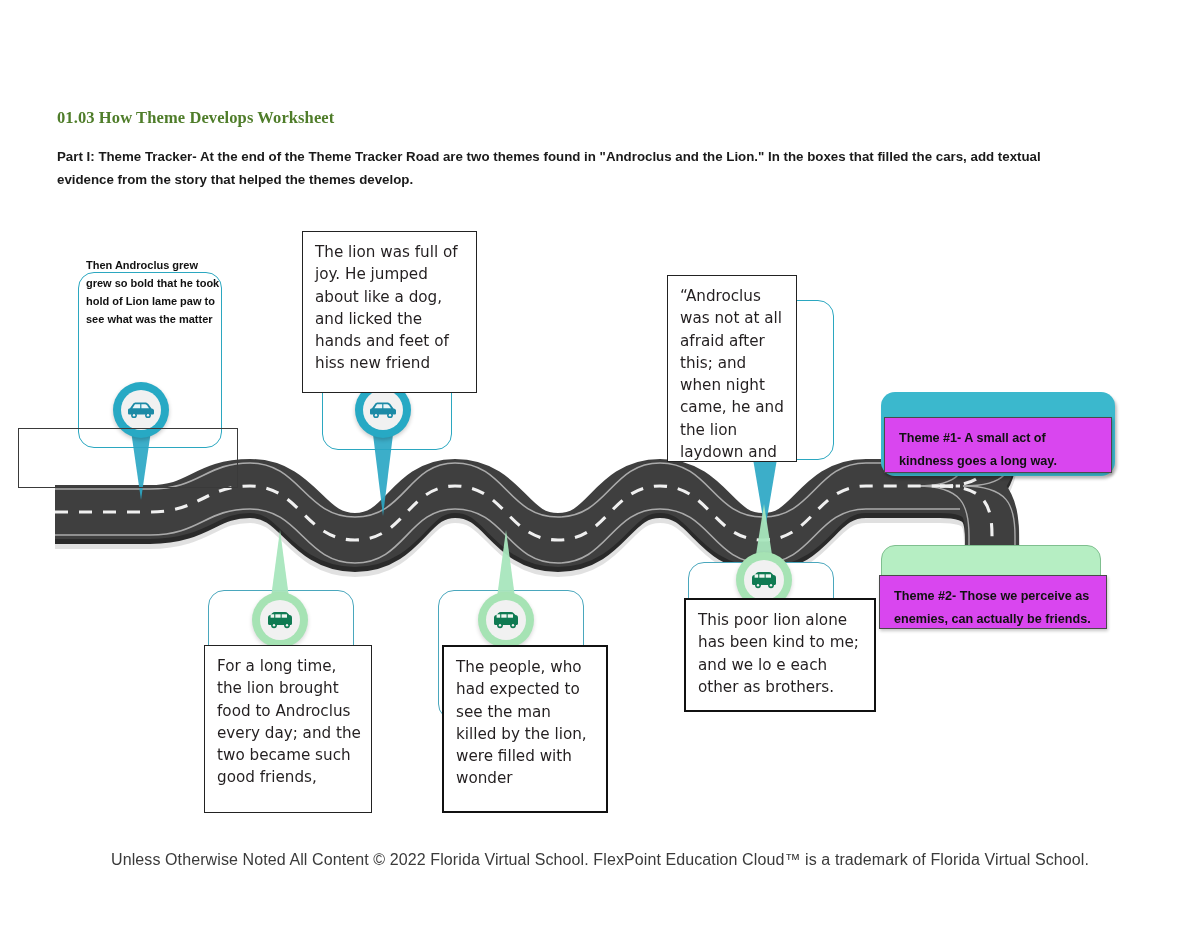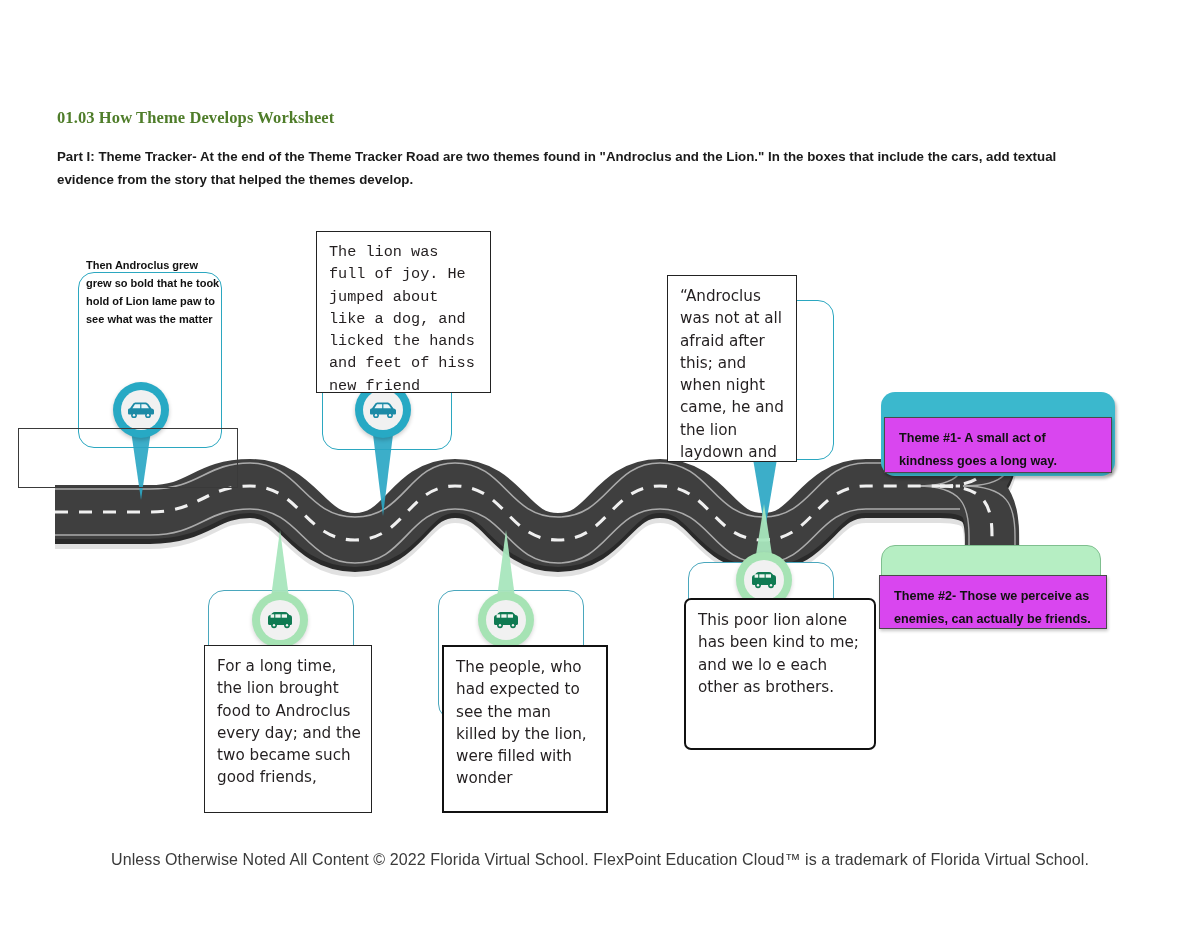--- a/index.html
+++ b/index.html
@@ -90,21 +90,21 @@
     color:#111;line-height:1.85;padding:9px 10px 8px 14px;
     box-shadow:1px 2px 3px rgba(0,0,0,.22);
   }
 </style>
 </head>
 <body>
 
 <div class="stage">
 
   <div id="worksheet-title">01.03 How Theme Develops Worksheet</div>
-  <div id="instructions">Part I: Theme Tracker- At the end of the Theme Tracker Road are two themes found in "Androclus and the Lion." In the boxes that include the cars, add textual evidence from the story that helped the themes develop.</div>
+  <div id="instructions">Part I: Theme Tracker- At the end of the Theme Tracker Road are two themes found in "Androclus and the Lion." In the boxes that filled the cars, add textual evidence from the story that helped the themes develop.</div>
 
   <svg id="road-svg" viewBox="0 0 1200 927">
     <defs>
 
       <path id="spine-main" d="M 55,512 L 150,512
                C 200,512 205,486 250,486
                C 300,486 305,540 355,540
                C 405,540 408,486 455,486
                C 505,486 508,540 558,540
                C 608,540 611,486 660,486
@@ -251,29 +251,29 @@
         <circle cx="22" cy="15.3" r="2.9" fill="#0f7a52"></circle>
           <circle cx="22" cy="15.3" r="1.2" fill="#f1f1f1"></circle>
       </svg>
     </div>
   </div>
 
   <div id="empty-answer-box"></div>
 
   <div class="evbox bold-style" style="left:86px;top:257px;width:140px;">Then Androclus grew grew so bold that he took hold of Lion lame paw to see what was the matter</div>
 
-  <div class="evbox thin" style="left:316px;top:231px;width:175px;height:162px;font-family:Liberation Mono, monospace;">The lion was full of joy. He jumped about like a dog, and licked the hands and feet of hiss new friend</div>
+  <div class="evbox thin" style="left:302px;top:231px;width:175px;height:162px;">The lion was full of joy. He jumped about like a dog, and licked the hands and feet of hiss new friend</div>
 
   <div class="evbox thin clipped" style="left:667px;top:275px;width:130px;height:187px;">“Androclus was not at all afraid after this; and when night came, he and the lion laydown and</div>
 
   <div class="evbox thin" style="left:204px;top:645px;width:168px;height:168px;padding-left:12px;">For a long time, the lion brought food to Androclus every day; and the two became such good friends,</div>
 
   <div class="evbox thick" style="left:442px;top:645px;width:166px;height:168px;">The people, who had expected to see the man killed by the lion, were filled with wonder</div>
 
-  <div class="evbox thick" style="left:684px;top:598px;width:192px;height:152px;border-radius:7px;">This poor lion alone has been kind to  me; and we lo e  each other  as brothers.</div>
+  <div class="evbox thick" style="left:684px;top:598px;width:192px;height:114px;">This poor lion alone has been kind to  me; and we lo e  each other  as brothers.</div>
 
   <div class="theme-banner teal" style="left:881px;top:392px;width:234px;height:84px;"></div>
   <div class="theme-box" style="left:884px;top:417px;width:228px;height:56px;">Theme #1- A small act of kindness goes a long way.</div>
 
   <div class="theme-banner green" style="left:881px;top:545px;width:220px;height:70px;"></div>
   <div class="theme-box" style="left:879px;top:575px;width:228px;height:54px;">Theme #2- Those we perceive as enemies, can actually be friends.</div>
 
   <div id="footer-note">Unless Otherwise Noted All Content © 2022 Florida Virtual School. FlexPoint Education Cloud™ is a trademark of Florida Virtual School.</div>
 
 </div>

